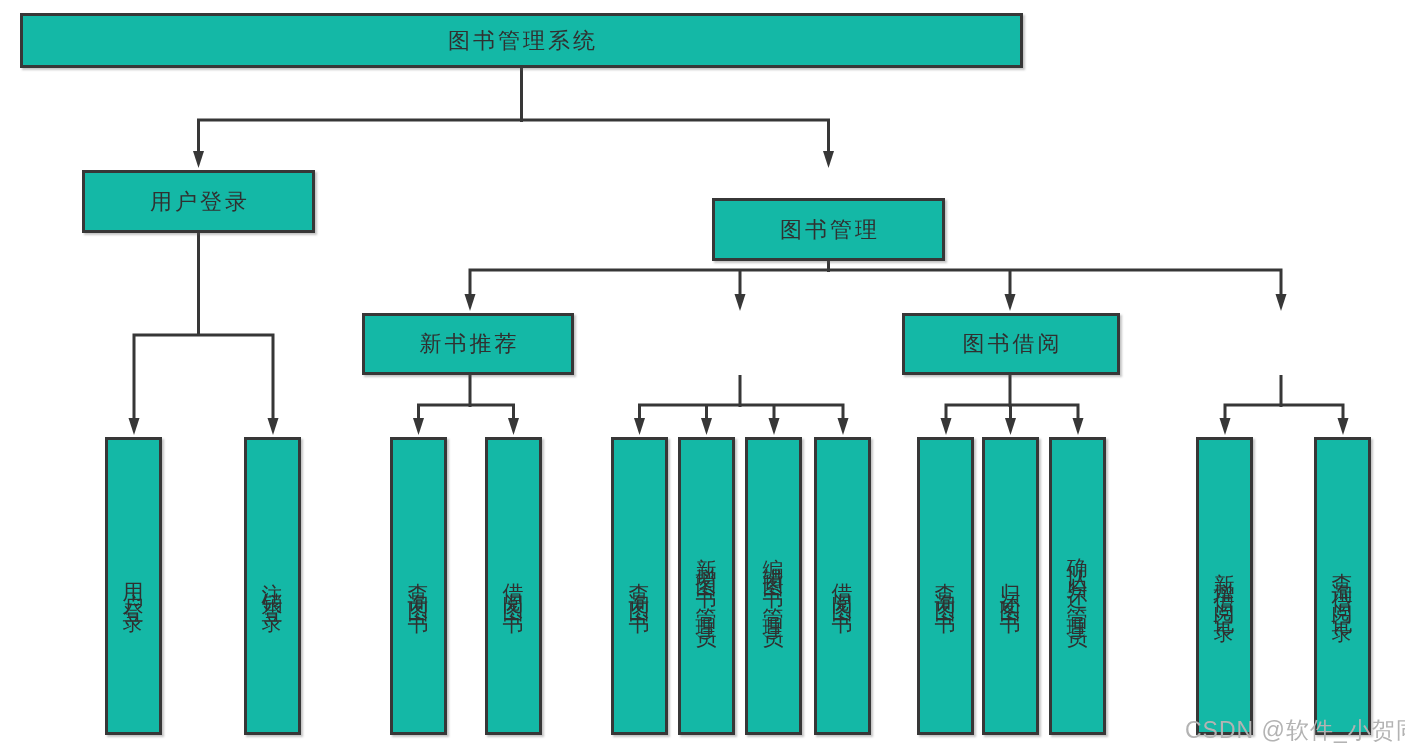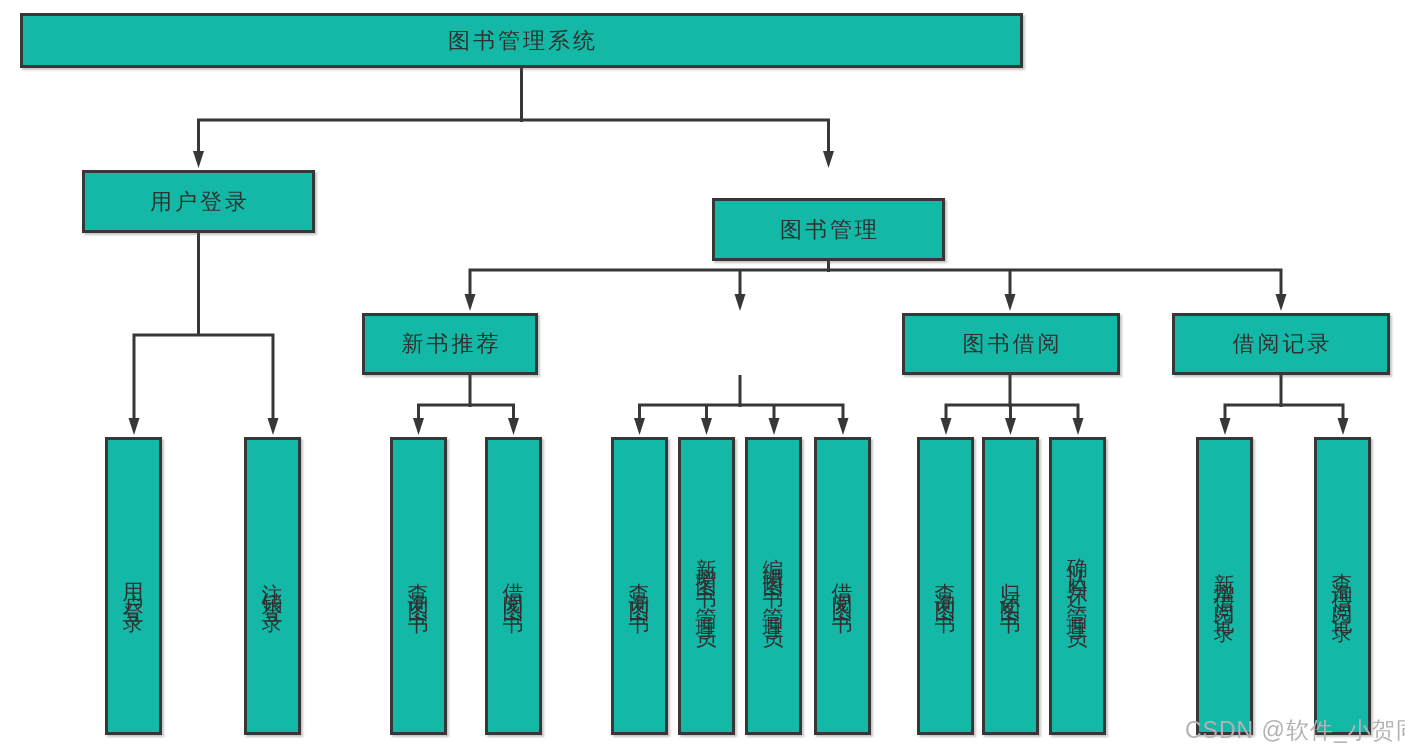--- a/index.html
+++ b/index.html
@@ -61,21 +61,21 @@
     writing-mode:vertical-rl;
     text-orientation:mixed;
     font-size:21px;
     letter-spacing:10px;
     line-height:1;
     color:var(--text-color);
   }
   .n-root{left:20px;top:13px;width:1003px;height:55px;}
   .n-login{left:82px;top:170px;width:233px;height:63px;}
   .n-mgmt{left:712px;top:170px;width:233px;height:63px;margin-top:28px;}
-  .n-l3-recommend{left:362px;top:313px;width:176px;height:62px;text-align:right;}
+  .n-l3-recommend{left:362px;top:313px;width:212px;height:62px;text-align:right;}
   .n-l3-borrow{left:632px;top:313px;width:216px;height:62px;}
   .n-l3-current{left:902px;top:313px;width:218px;height:62px;}
   .n-l3-records{left:1172px;top:313px;width:218px;height:62px;}
   .lf-1{left:105px;}
   .lf-2{left:244px;}
   .lf-3{left:390px;}
   .lf-4{left:485px;}
   .lf-5{left:611px;}
   .lf-6{left:678px;}
   .lf-7{left:745px;}
@@ -138,21 +138,20 @@
     <polygon points="1337.5,418 1348.5,418 1343,435"></polygon>
   </svg>
 
   <div class="node h n-root">图书管理系统</div>
 
   <div class="node h n-login">用户登录</div>
   <div class="node h n-mgmt">图书管理</div>
 
   <div class="node h n-l3-recommend">新书推荐</div>
   <div class="node h n-l3-current">图书借阅</div>
-  <div class="node h n-l3-records">借阅记录</div>
 
   <div class="node v lf-1">
     <span class="vtext">用户登录</span>
   </div>
   <div class="node v lf-2">
     <span class="vtext">注销登录</span>
   </div>
   <div class="node v lf-3">
     <span class="vtext">查询图书</span>
   </div>

